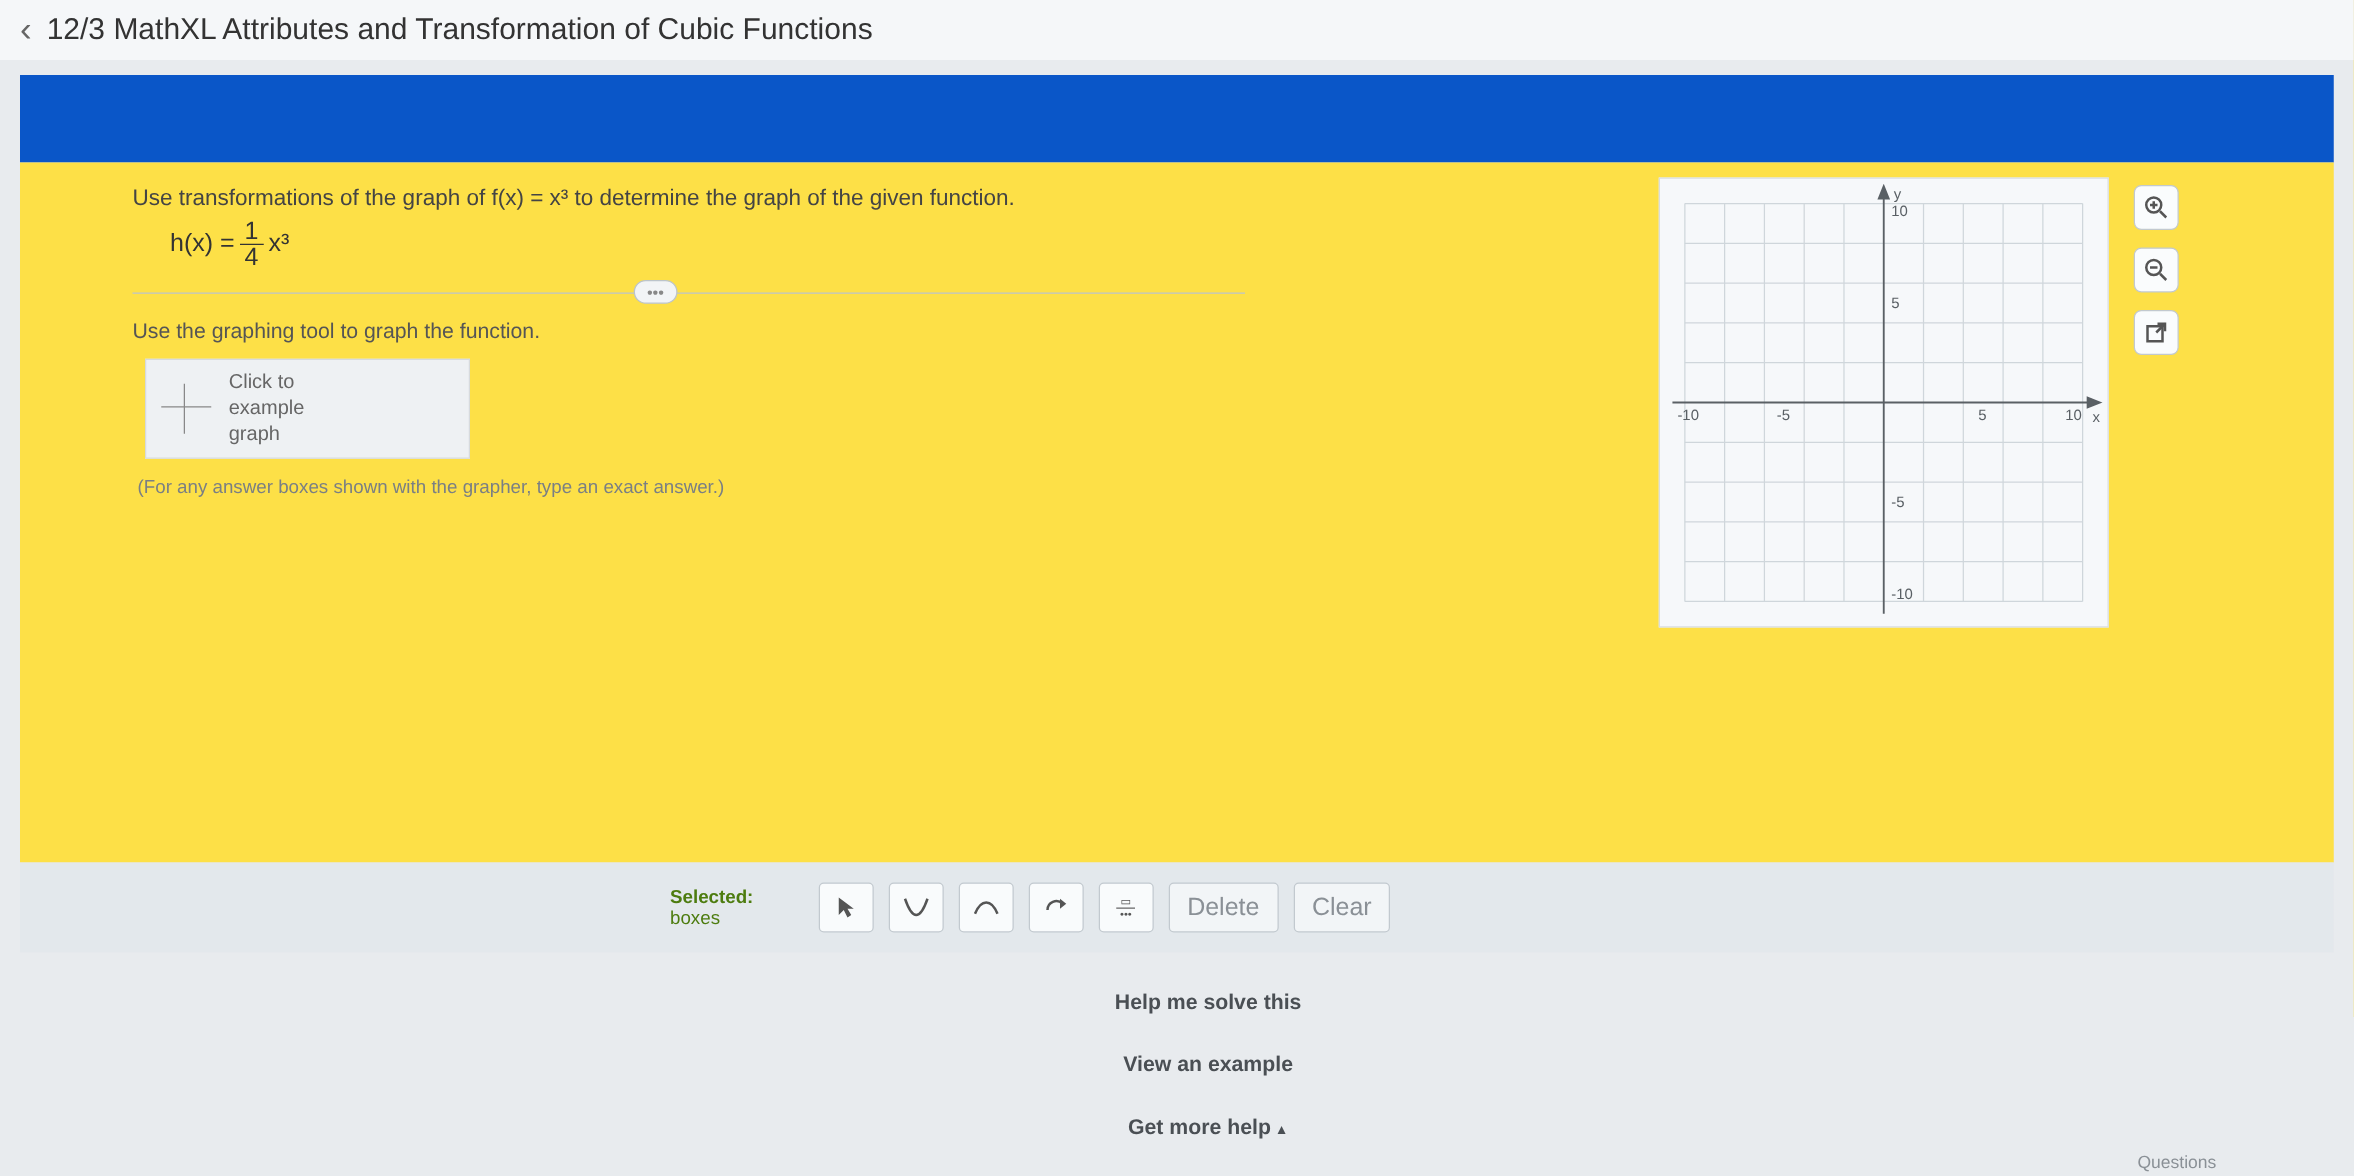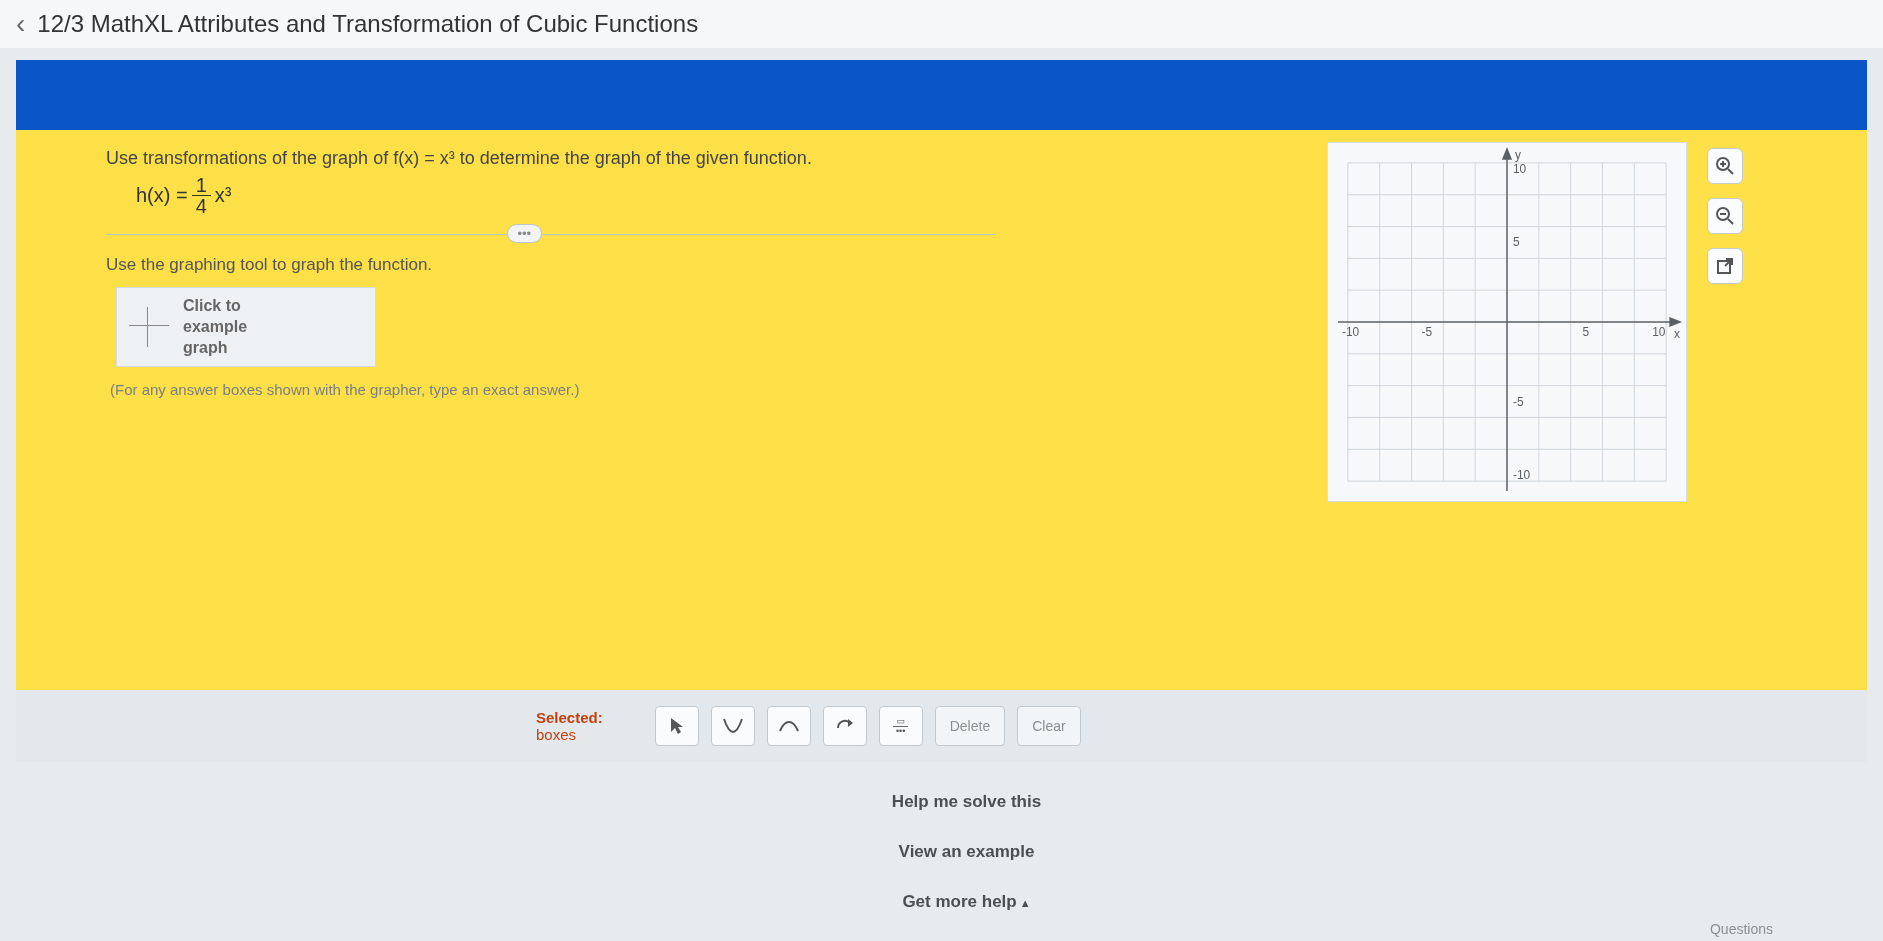--- a/index.html
+++ b/index.html
@@ -103,21 +103,21 @@
   margin-right: 14px;
 }
 .mini-graph-icon::before,
 .mini-graph-icon::after {
   content: "";
   position: absolute;
   background: #888;
 }
 .mini-graph-icon::before { left: 18px; top: 0; width: 1px; height: 40px; }
 .mini-graph-icon::after { left: 0; top: 18px; width: 40px; height: 1px; }
-.enlarge-text { color: #666; font-size: 16px; line-height: 1.3; font-weight: bold; }
+.enlarge-text { color: #666; font-size: 16px; line-height: 1.3; }
 .hint-text { color: #7a7f84; font-size: 15px; margin: 6px 0 0 4px; }
 .right-col {
   position: absolute;
   right: 60px;
   top: 12px;
   width: 480px;
   display: flex;
   align-items: flex-start;
 }
 .graph-panel {
@@ -163,42 +163,42 @@
 }
 .toolbar-row {
   margin: 0 16px;
   background: #e3e8ec;
   padding: 16px 40px 16px 520px;
   display: flex;
   align-items: center;
   gap: 12px;
   position: relative;
 }
-.selected-block { color: #c2410c; font-size: 15px; margin-right: 40px; }
+.selected-block { color: #4d7c0f; font-size: 15px; margin-right: 40px; }
 .selected-block .lbl { font-weight: 600; }
 .tbtn {
   width: 44px;
   height: 40px;
   border: 1px solid #c2c9cf;
   border-radius: 4px;
   background: #f9fbfc;
   display: flex;
   align-items: center;
   justify-content: center;
   cursor: pointer;
   color: #555;
 }
 .tbtn-wide {
   padding: 0 14px;
   height: 40px;
   border: 1px solid #c2c9cf;
   border-radius: 4px;
   background: #f2f5f7;
   color: #8a9096;
-  font-size: 14px;
+  font-size: 20px;
   display: flex;
   align-items: center;
   cursor: pointer;
 }
 .frac-icon {
   display: flex;
   flex-direction: column;
   align-items: center;
   font-size: 9px;
   line-height: 1;

